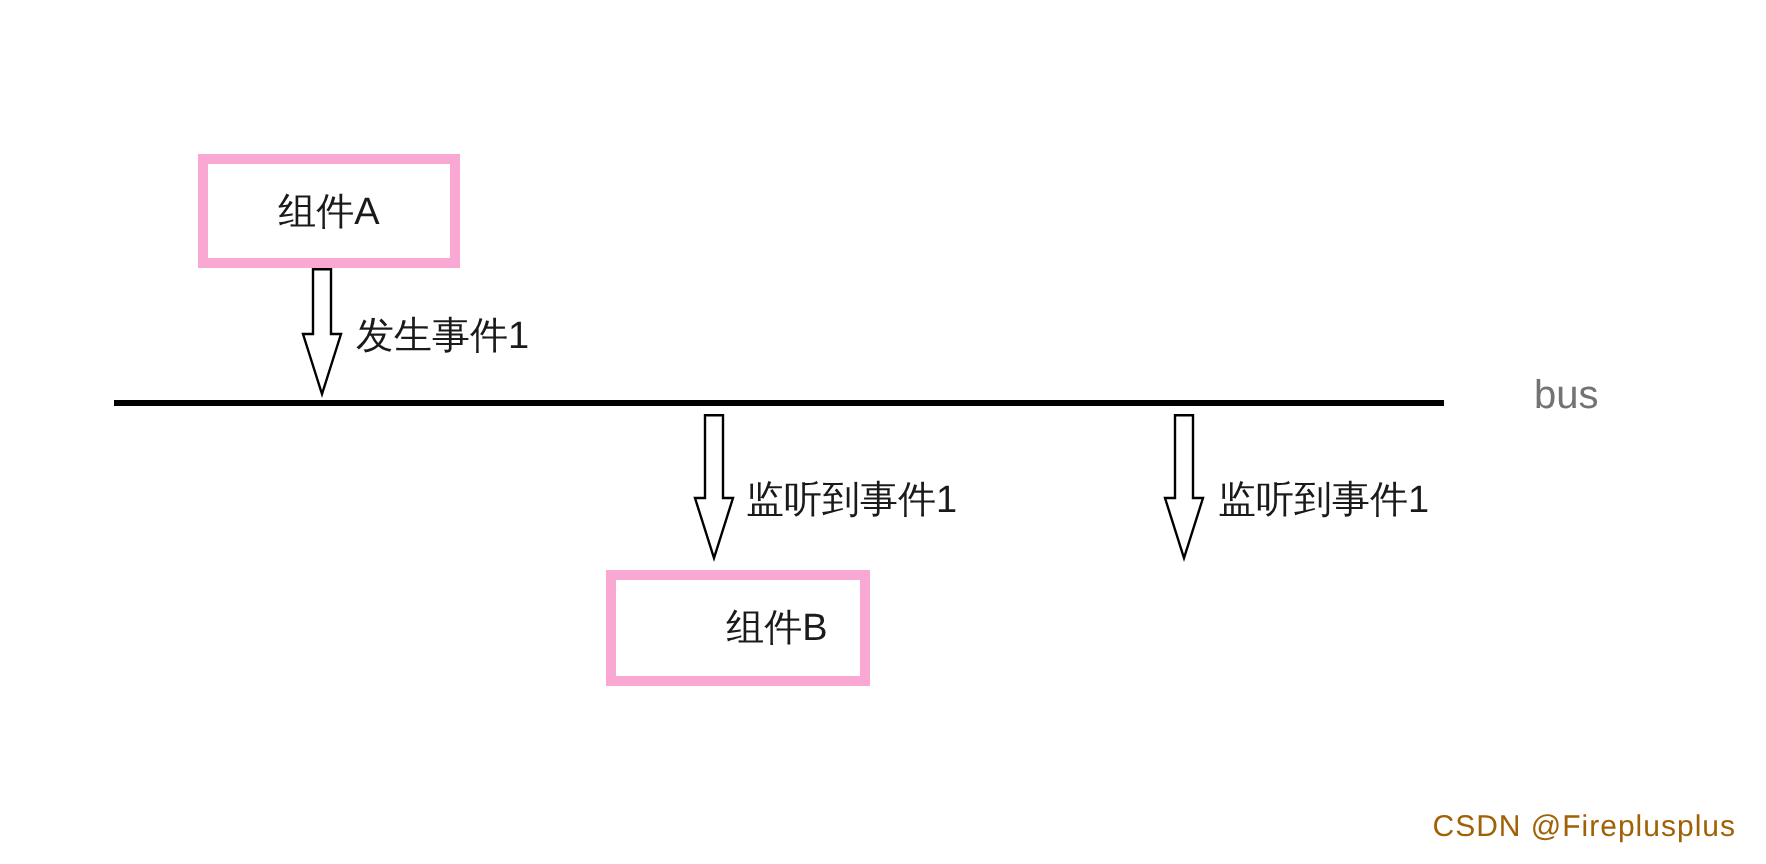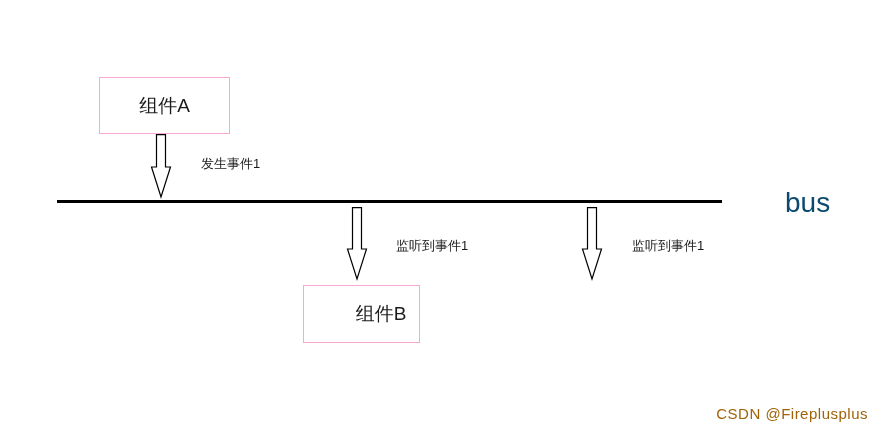--- a/index.html
+++ b/index.html
@@ -11,70 +11,68 @@
     position: relative;
     width: 883px;
     height: 432px;
     background: #ffffff;
     overflow: hidden;
     font-family: "Liberation Sans", "DejaVu Sans", sans-serif;
     color: #000000;
   }
   .comp-box {
     position: absolute;
-    border: 1px solid #f9a8d4;
+    border: 5px solid #f9a8d4;
     background: #ffffff;
     display: flex;
     align-items: center;
     justify-content: center;
     font-size: 19px;
     color: #1a1a1a;
     box-sizing: border-box;
   }
   #box-a { left: 99px;  top: 77px;  width: 131px; height: 57px; }
-  #box-b { left: 303px; top: 285px; width: 117px; height: 58px; padding-left: 39px; }
+  #box-b { left: 303px; top: 285px; width: 132px; height: 58px; padding-left: 39px; }
   #box-c { left: 537px; top: 285px; width: 131px; height: 57px; }
 
   .arrow-svg { position: absolute; overflow: visible; }
   #arrow-a { left: 150px; top: 134px; }
   #arrow-b { left: 346px; top: 207px; }
   #arrow-c { left: 581px; top: 207px; }
   .arrow-shape {
     fill: #ffffff;
     stroke: #000000;
     stroke-width: 1.2;
     stroke-linejoin: miter;
   }
 
   .arrow-label {
     position: absolute;
-    font-size: 13px;
+    font-size: 19px;
     color: #1a1a1a;
     white-space: nowrap;
-    margin-left: 23px;
   }
   #label-a { left: 178px; top: 155px; }
   #label-b { left: 373px; top: 237px; }
   #label-c { left: 609px; top: 237px; }
 
   .bus-line {
     position: absolute;
     left: 57px;
     top: 200px;
     width: 665px;
     height: 3px;
     background: #000000;
   }
   .bus-label {
     position: absolute;
     left: 767px;
     top: 187px;
-    font-size: 28px;
-    color: #0c4a6e;
-    margin-left: 18px;
+    font-size: 20px;
+    color: #737373;
   }
 
   .watermark {
     position: absolute;
     right: 15px;
     bottom: 10px;
     font-size: 15px;
     color: #a16207;
     letter-spacing: 0.5px;
   }

